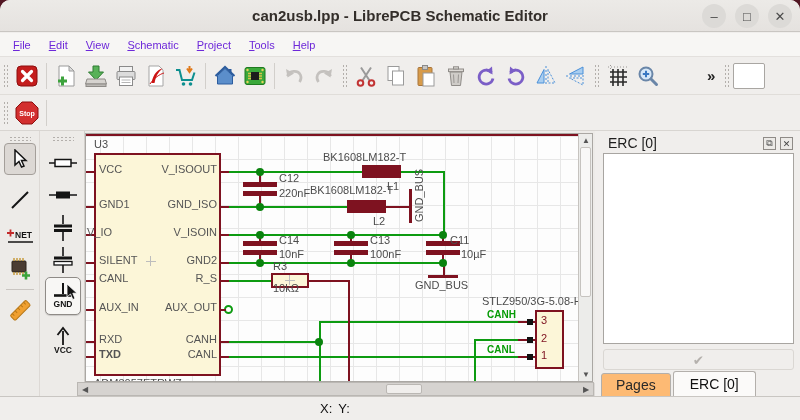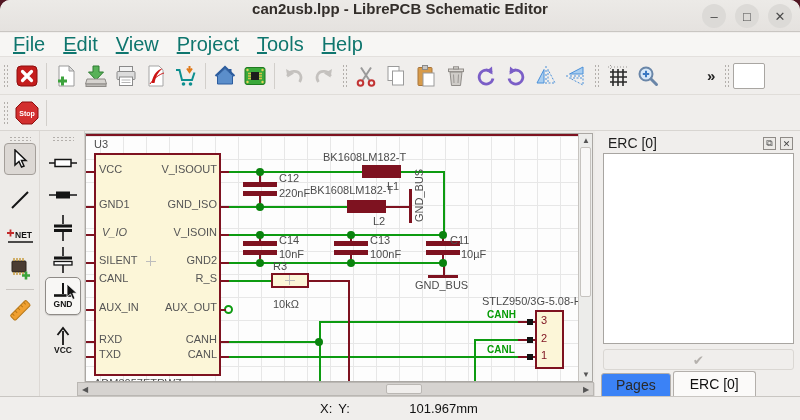--- a/index.html
+++ b/index.html
@@ -5,28 +5,28 @@
   :root{
     --comp:#7e1220; --wire:#0d9b11; --junc:#0a830e; --netlbl:#069b06;
     --fill:#fcf6d8; --grid:#e7e7e7; --chrome:#f0eeec; --lbl:#4c4c4c;
   }
   *{margin:0;padding:0;box-sizing:border-box;font-family:"Liberation Sans",sans-serif}
   html,body{width:800px;height:420px;overflow:hidden}
   body{background:#521623}
   .window{position:relative;width:800px;height:420px;border-radius:10px 10px 0 0;overflow:hidden;background:var(--chrome)}
 
   
-  .titlebar{position:absolute;left:0;top:0;width:800px;height:32px;background:linear-gradient(#eceae7,#e5e2df);display:flex;align-items:flex-start;justify-content:center;border-bottom:1px solid #c9c6c2}
+  .titlebar{position:absolute;left:0;top:0;width:800px;height:32px;background:linear-gradient(#eceae7,#e5e2df);display:flex;align-items:center;justify-content:center;border-bottom:1px solid #c9c6c2}
   .title{font-weight:bold;font-size:15px;color:#332e2a}
   .winbtns{position:absolute;right:8px;top:4px;display:flex;gap:9px}
   .wbtn{width:24px;height:24px;border-radius:50%;background:#dcdad7;color:#4a4a4a;font-size:13px;display:flex;align-items:center;justify-content:center}
 
   
   .menubar{position:absolute;left:0;top:33px;width:800px;height:24px;background:#f7f6f4;display:flex;align-items:center;padding-left:4px;border-bottom:1px solid #e3e0dd}
-  .menu-item{font-size:20px;color:#0f766e;padding:2px 9px}
+  .menu-item{font-size:11px;color:#6d28d9;padding:2px 9px}
   .menu-item u{text-decoration:underline}
 
   
   .toolbar{position:absolute;left:0;top:57px;width:800px;height:38px;background:var(--chrome);display:flex;align-items:center;border-bottom:1px solid #e0ddd9}
   .tbtn{width:30px;height:30px;display:flex;align-items:center;justify-content:center}
   .tsep{width:1px;height:26px;background:#d2cfcb;margin:0 4px}
   .thandle{width:6px;height:24px;margin:0 3px;background-image:radial-gradient(#b3afab 1px,transparent 1px);background-size:3px 4px}
   .dim{opacity:.45}
   .overflow{font-size:15px;font-weight:bold;color:#222;padding:0 6px}
   .searchbox{width:32px;height:26px;background:#fff;border:1px solid #a9a6a2;border-radius:2px}
@@ -73,21 +73,21 @@
 
   
   .dock{position:absolute;left:595px;top:0;width:205px;height:265px;background:var(--chrome)}
   .docktitle{position:absolute;left:13px;top:4px;font-size:14px;color:#1e1e1e}
   .dockbtn{position:absolute;top:6px;width:13px;height:13px;border:1px solid #8f8b87;background:#eceae7;font-size:9px;color:#444;display:flex;align-items:center;justify-content:center}
   .docklist{position:absolute;left:8px;top:22px;width:191px;height:321px;background:#fff;border:1px solid #a8a5a1}
   .docklist{height:191px}
   .approve{position:absolute;left:8px;top:218px;width:191px;height:21px;border:1px solid #dad7d3;border-radius:3px;color:#b5b1ad;font-size:13.5px;display:flex;align-items:center;justify-content:center;gap:4px;white-space:nowrap;overflow:hidden}
   .tabs{position:absolute;left:6px;top:240px;display:flex;align-items:flex-end}
   .tab{font-size:14px;padding:3px 14px;border:1px solid #b3afab;margin-right:2px;border-radius:3px 3px 0 0}
-  .tab.inactive{background:#3b82f6;color:#2a2a2a}
+  .tab.inactive{background:#fdba74;color:#2a2a2a}
   .tab.active{background:#fbfaf9;color:#111;padding:4px 16px;border-bottom:1px solid #fbfaf9}
 
   
   .statusbar{position:absolute;left:0;top:396px;width:800px;height:24px;background:var(--chrome);border-top:1px solid #c9c6c2;display:flex;align-items:center}
   .statmsg{font-size:14px;color:#161616;margin-left:8px}
   .coords{position:absolute;left:320px;display:flex;font-family:"DejaVu Sans Mono",monospace;font-size:13px;color:#111}
   .cval{display:inline-block;width:128px;text-align:right}
 
   .cursor{position:absolute;z-index:60}
 </style>
@@ -102,20 +102,21 @@
       <div class="wbtn">–</div>
       <div class="wbtn">□</div>
       <div class="wbtn">✕</div>
     </div>
   </div>
 
   <div class="menubar">
       <span class="menu-item"><u>F</u>ile</span>
       <span class="menu-item"><u>E</u>dit</span>
       <span class="menu-item"><u>V</u>iew</span>
+      <span class="menu-item"><u>S</u>chematic</span>
       <span class="menu-item"><u>P</u>roject</span>
       <span class="menu-item"><u>T</u>ools</span>
       <span class="menu-item"><u>H</u>elp</span>
     </div>
 
   <div class="toolbar">
     <div class="thandle"></div>
     <div class="tbtn">
       <svg width="24" height="24">
           <rect x="2" y="2" width="20" height="20" rx="4" fill="#c41d1d" stroke="#8d0f0f"></rect>
@@ -436,49 +437,49 @@
       <div class="lbl" style="left:287px;top:81px">L2</div>
       <div class="lbl" style="left:193px;top:38px">C12</div>
       <div class="lbl" style="left:193px;top:53px">220nF</div>
       <div class="lbl" style="left:193px;top:100px">C14</div>
       <div class="lbl" style="left:193px;top:114px">10nF</div>
       <div class="lbl" style="left:284px;top:100px">C13</div>
       <div class="lbl" style="left:284px;top:114px">100nF</div>
       <div class="lbl" style="left:364px;top:100px">C11</div>
       <div class="lbl" style="left:375px;top:114px">10µF</div>
       <div class="lbl" style="left:187px;top:126px">R3</div>
-      <div class="lbl" style="left:187px;top:164px">10kΩ</div>
+      <div class="lbl" style="left:187px;top:148px">10kΩ</div>
       <div class="lbl" style="left:327px;top:88px;transform:rotate(-90deg);transform-origin:0 0">GND_BUS</div>
       <div class="lbl" style="left:329px;top:145px">GND_BUS</div>
       <div class="netlbl" style="left:401px;top:175px">CANH</div>
       <div class="netlbl" style="left:401px;top:210px">CANL</div>
       <div class="lbl" style="left:396px;top:161px">STLZ950/3G-5.08-H-G</div>
       <div class="lbl" style="left:452px;top:252px">J2</div>
 
       <div class="vscroll">
         <div class="sarrow" style="position:absolute;top:2px;left:0">▲</div>
         <div class="vthumb"></div>
         <div class="sarrow" style="position:absolute;bottom:2px;left:0">▼</div>
       </div>
     <div class="w r" style="left: 0px; top: 37px; width: 8px;"></div>
         <div class="pinlbl" style="left: 13px; top: 29px;">VCC</div>
         <div class="w r" style="left: 0px; top: 72px; width: 8px;"></div>
         <div class="pinlbl" style="left: 13px; top: 64px;">GND1</div>
         <div class="w r" style="left: 0px; top: 100px; width: 8px;"></div>
-        <div class="pinlbl" style="left: 16px; top: 92px; font-style: italic;">V_IO</div>
+        <div class="pinlbl" style="left: 1px; top: 92px;">V_IO</div>
         <div class="w r" style="left: 0px; top: 128px; width: 8px;"></div>
         <div class="pinlbl" style="left: 13px; top: 120px;">SILENT</div>
         <div class="w r" style="left: 0px; top: 146px; width: 8px;"></div>
         <div class="pinlbl" style="left: 13px; top: 138px;">CANL</div>
         <div class="w r" style="left: 0px; top: 175px; width: 8px;"></div>
         <div class="pinlbl" style="left: 13px; top: 167px;">AUX_IN</div>
         <div class="w r" style="left: 0px; top: 207px; width: 8px;"></div>
         <div class="pinlbl" style="left: 13px; top: 199px;">RXD</div>
         <div class="w r" style="left: 0px; top: 222px; width: 8px;"></div>
-        <div class="pinlbl" style="left: 13px; top: 214px;">TXD</div>
+        <div class="pinlbl" style="left: 13px; top: 214px; font-weight: bold;">TXD</div>
         <div class="w r" style="left: 135px; top: 37px; width: 8px;"></div>
         <div class="pinlbl" style="left: 25px; top: 29px; width: 106px; text-align: right;">V_ISOOUT</div>
         <div class="w r" style="left: 135px; top: 72px; width: 8px;"></div>
         <div class="pinlbl" style="left: 25px; top: 64px; width: 106px; text-align: right;">GND_ISO</div>
         <div class="w r" style="left: 135px; top: 100px; width: 8px;"></div>
         <div class="pinlbl" style="left: 25px; top: 92px; width: 106px; text-align: right;">V_ISOIN</div>
         <div class="w r" style="left: 135px; top: 128px; width: 8px;"></div>
         <div class="pinlbl" style="left: 25px; top: 120px; width: 106px; text-align: right;">GND2</div>
         <div class="w r" style="left: 135px; top: 146px; width: 8px;"></div>
         <div class="pinlbl" style="left: 25px; top: 138px; width: 106px; text-align: right;">R_S</div>
@@ -527,17 +528,16 @@
         <div class="tab inactive">Pages</div>
         <div class="tab active">ERC [0]</div>
       </div>
     </div>
   </div>
 
   <div class="statusbar">
     <div class="coords">
       <span>X:</span>
       <span style="margin-left:6px">Y:</span>
-      <span class="cval">101.967mm</span>
     </div>
   </div>
 
 </div>
 
 </body></html>

